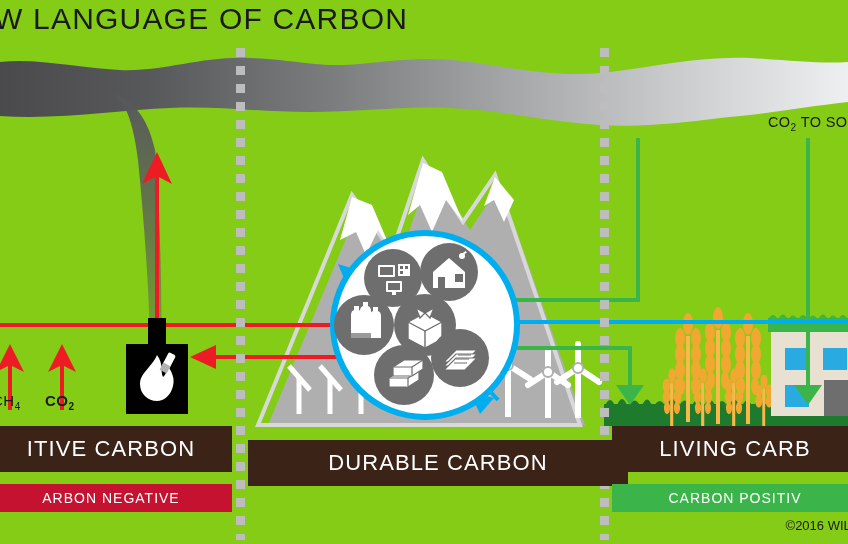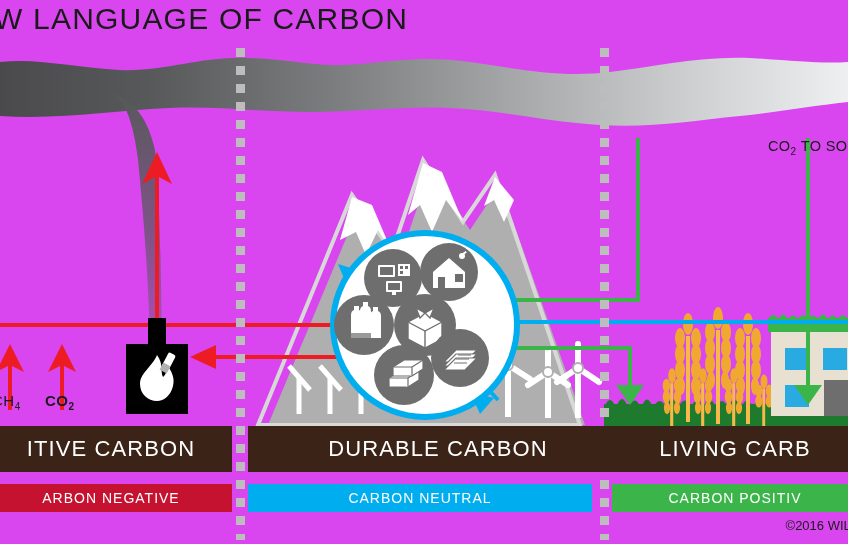--- a/index.html
+++ b/index.html
@@ -1,18 +1,18 @@
 <!DOCTYPE html>
 <html><head>
 <meta charset="utf-8">
 <style>
   html,body{margin:0;padding:0;background:#fff;}
   body{width:848px;height:544px;overflow:hidden;
        font-family:"Liberation Sans","DejaVu Sans",sans-serif;}
-  #stage{position:relative;width:848px;height:544px;background:#d946ef;overflow:hidden;}
+  #stage{position:relative;width:848px;height:544px;background:#84cc16;overflow:hidden;}
 
   
   .title{position:absolute;left:-6px;top:2px;font-size:30px;letter-spacing:1.2px;
          color:#1a1a1a;font-weight:400;white-space:nowrap;}
 
   
   .smoke{position:absolute;left:0;top:50px;width:848px;height:85px;}
 
   
   .divider{position:absolute;width:9px;top:48px;height:492px;
@@ -359,40 +359,37 @@
   <div class="divider" style="left:236px;"></div>
   <div class="divider" style="left:600px;"></div>
 
   <div class="ground" style="left:-10px;width:242px;top:426px;">
     <div class="gl">ITIVE CARBON</div>
   </div>
   <div class="statusbar" style="left:-10px;width:242px;top:484px;background:#C41230;">
     <div class="sl">ARBON NEGATIVE</div>
   </div>
 
-  <div class="ground" style="left:248px;width:380px;top:426px;">
+  <div class="ground" style="left:248px;width:380px;top:440px;">
     <div class="gl">DURABLE CARBON</div>
-  </div>
-  <div class="statusbar" style="left:248px;width:344px;top:484px;background:#00AEEF;">
-    <div class="sl">CARBON NEUTRAL</div>
   </div>
 
   <div class="ground" style="left:612px;width:246px;top:426px;">
     <div class="gl">LIVING CARB</div>
   </div>
   <div class="statusbar" style="left:612px;width:246px;top:484px;background:#3BB54A;">
     <div class="sl">CARBON POSITIV</div>
   </div>
 
   <div class="lbl" style="left:-8px;top:392px;">
     <span>CH</span><sub>4</sub>
   </div>
   <div class="lbl" style="left:45px;top:392px;font-weight:bold;">
     <span>CO</span><sub>2</sub>
   </div>
 
-  <div class="colbl" style="left:768px;top:114px;margin-top:24px;">
+  <div class="colbl" style="left:768px;top:114px;">
     <span>CO</span><sub>2</sub><span> TO SO</span>
   </div>
 
   <div class="copyright">©2016 WILL</div>
 
 </div>
 
 </body></html>

